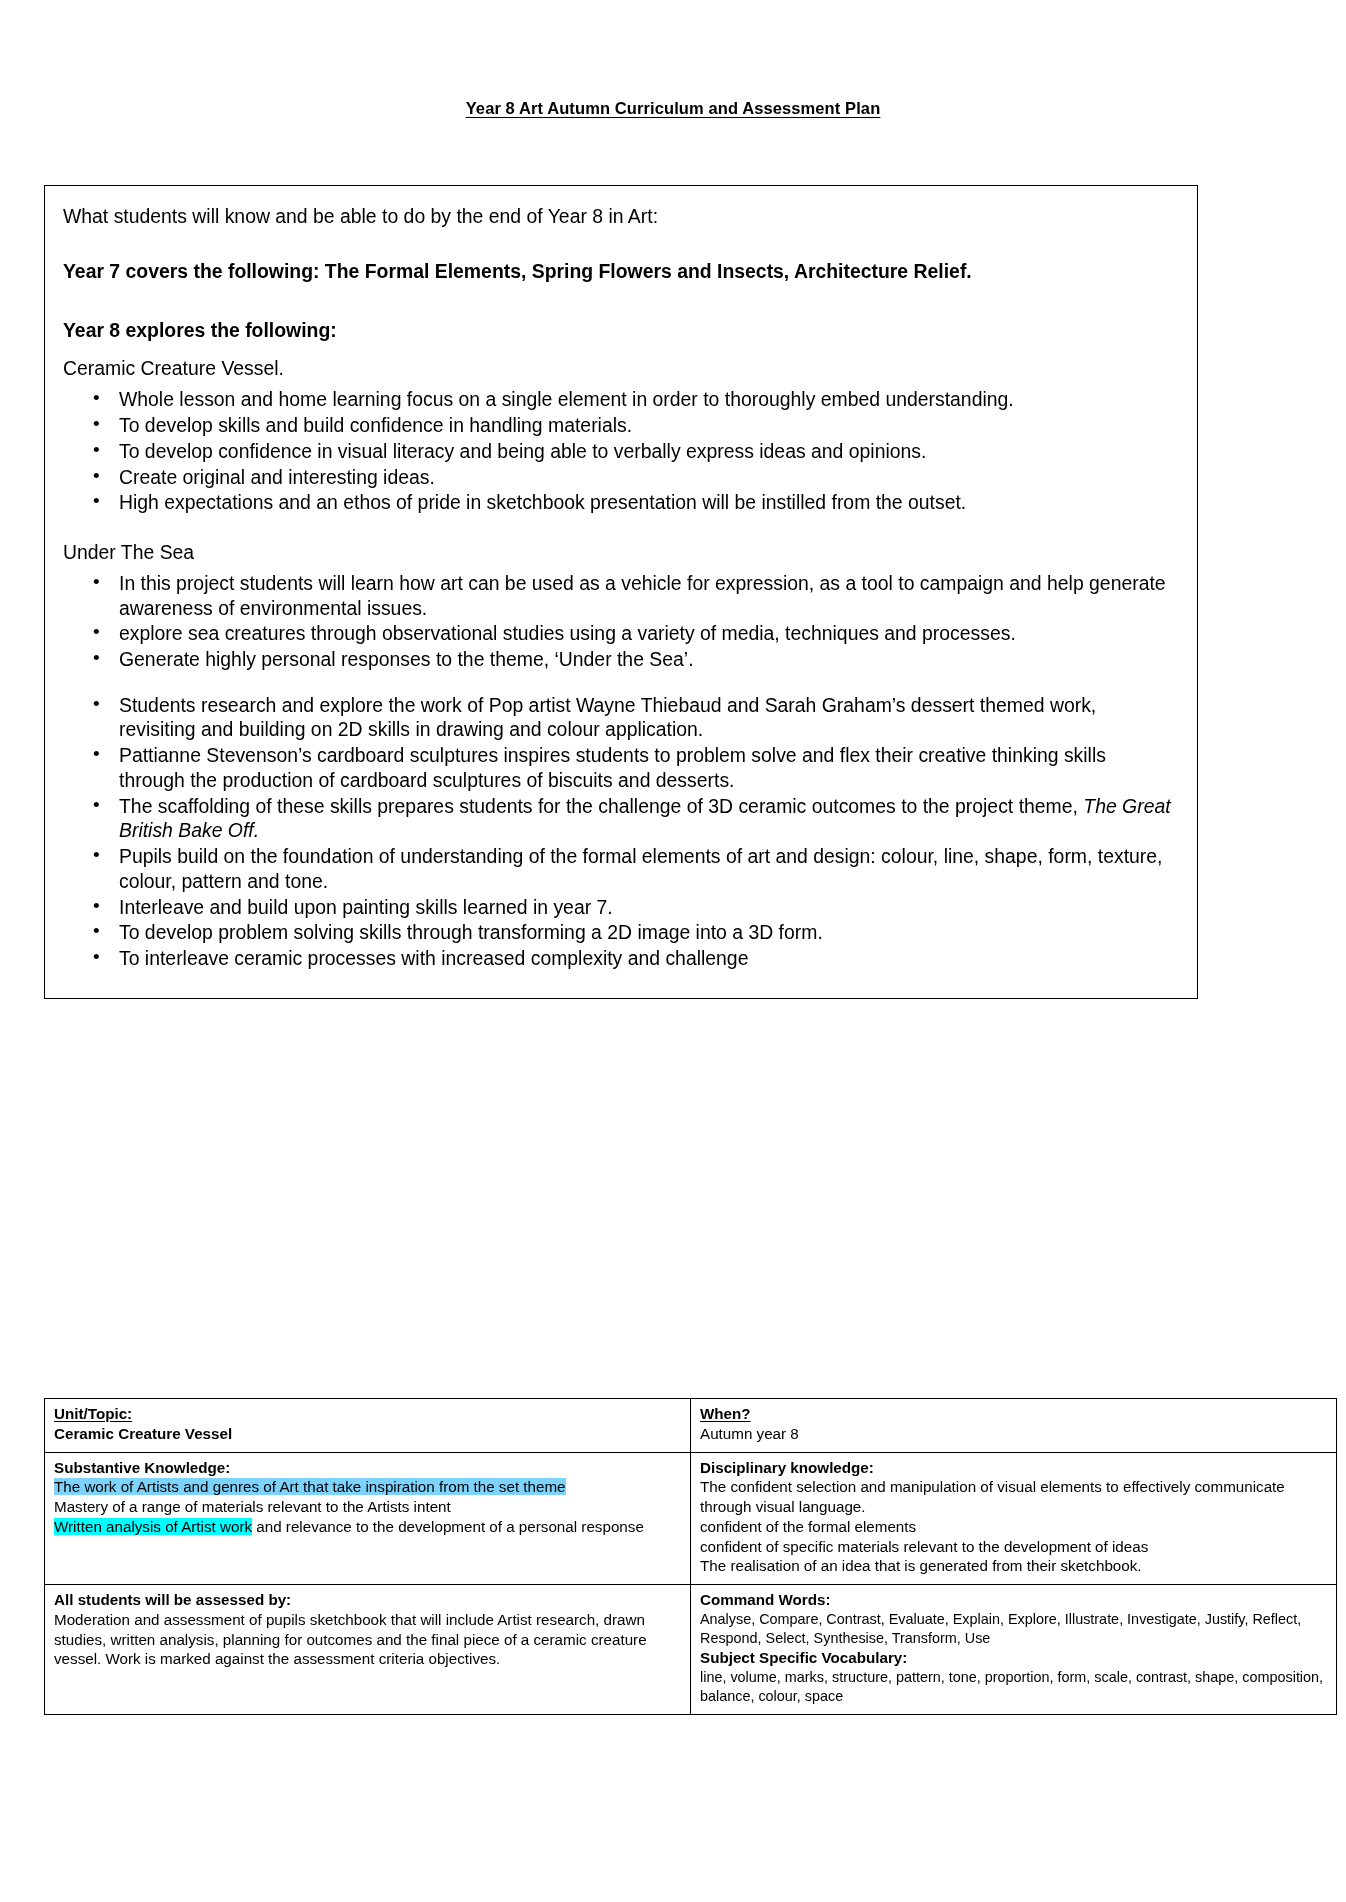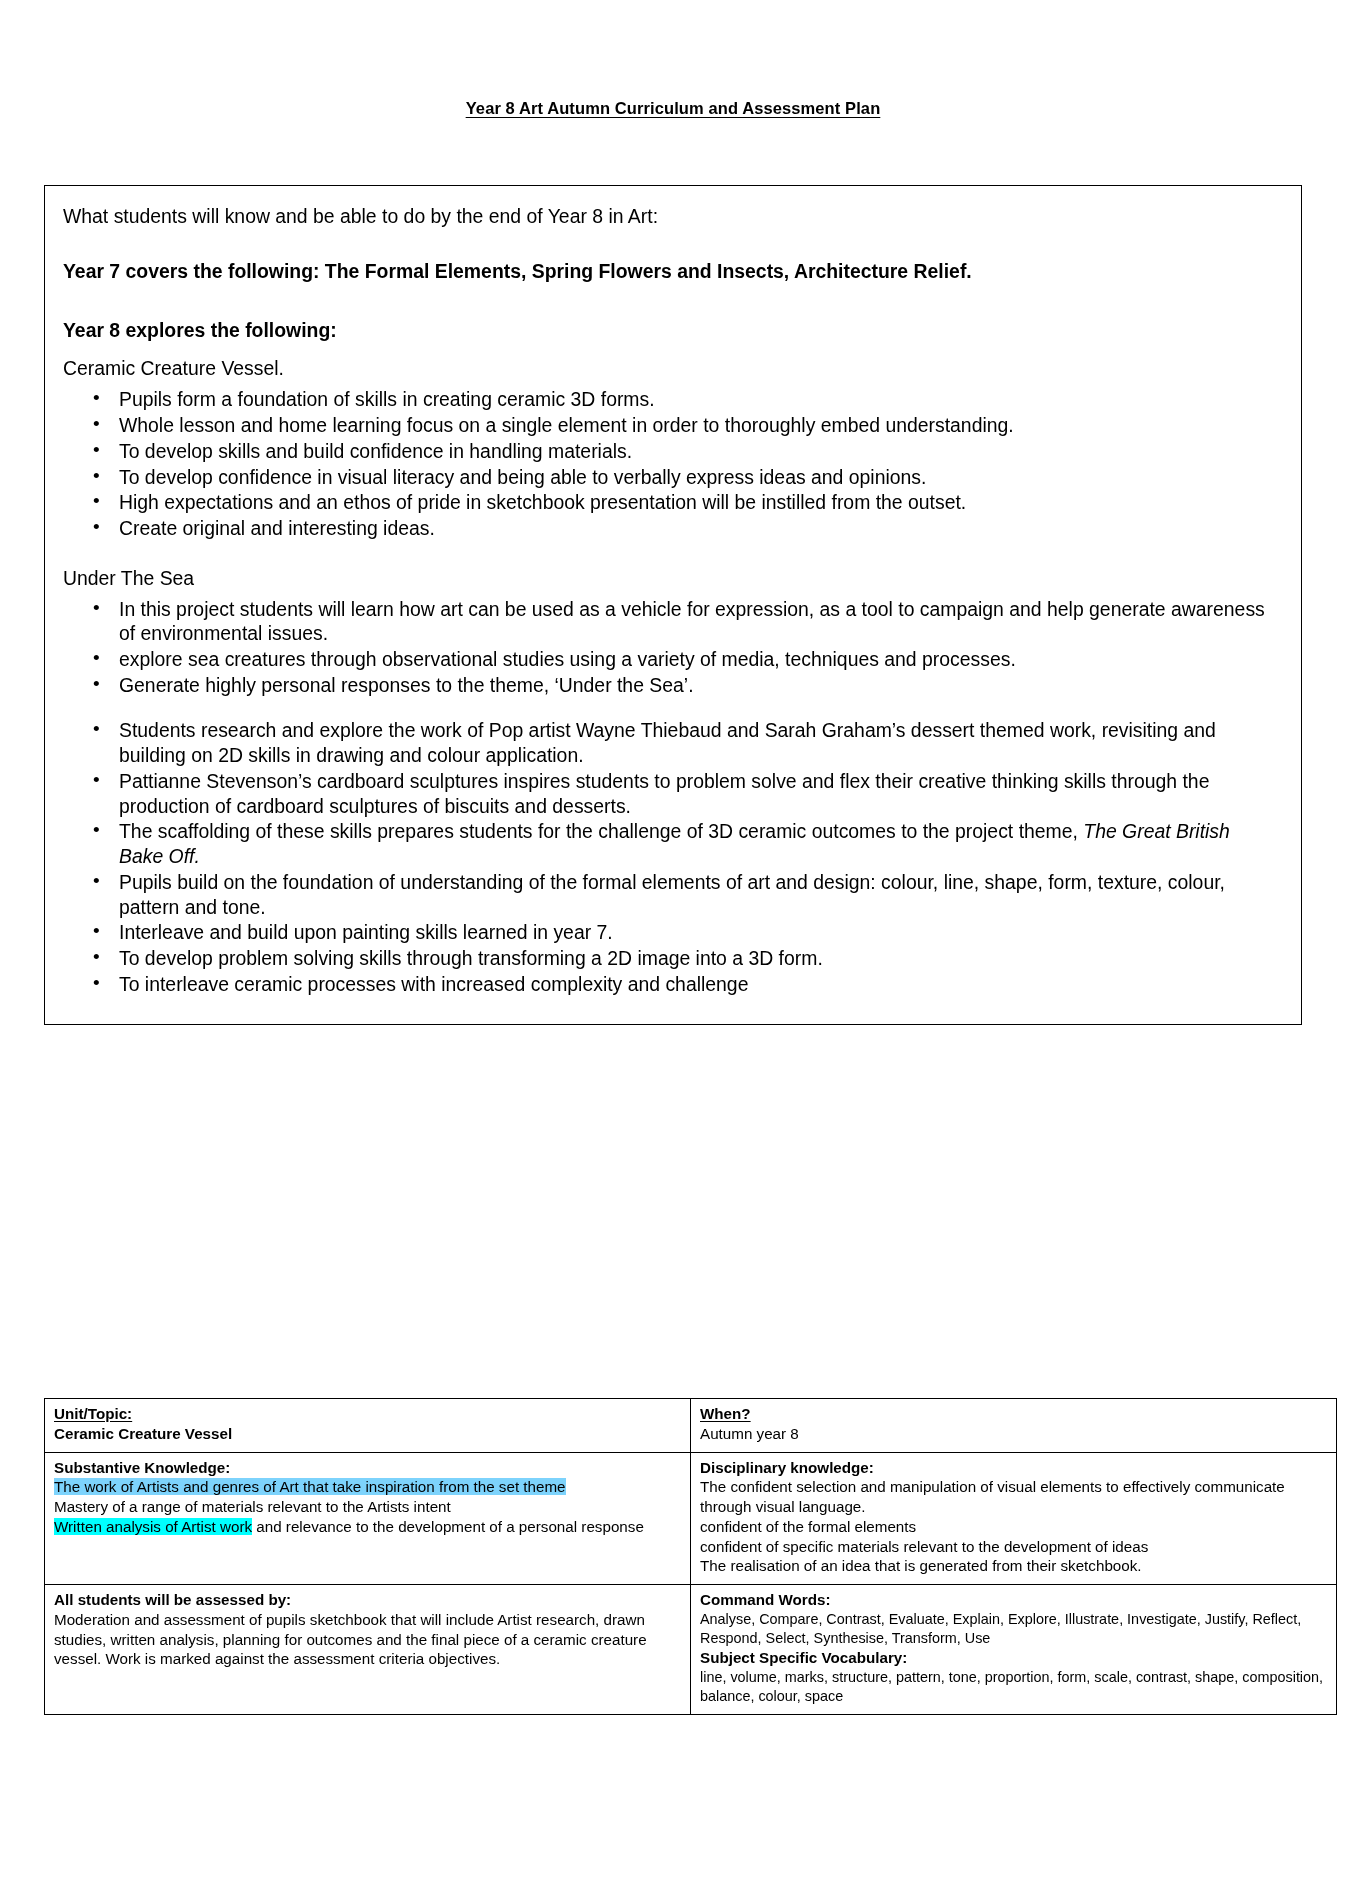--- a/index.html
+++ b/index.html
@@ -34,21 +34,21 @@
     text-underline-offset: 3px;
     margin: 0;
     padding-top: 99px;
   }
 
   
   .main-box {
     position: absolute;
     left: 44px;
     top: 185px;
-    width: 1258px;
+    width: 1154px;
     border: 1.3px solid #000;
     box-sizing: border-box;
     padding: 18px 22px 26px 18px;
     font-size: 19.4px;
     line-height: 1.28;
   }
   .mb-para {
     margin: 0 0 4px 0;
     padding: 0;
   }
@@ -138,26 +138,25 @@
     <p class="mb-para mb-bold">Year 7 covers the following: The Formal Elements, Spring Flowers and Insects, Architecture Relief.</p>
 
     <div class="spacer-sm"></div>
 
     <p class="mb-para mb-bold">Year 8 explores the following:</p>
 
     <div class="spacer-xs"></div>
 
     <p class="mb-para">Ceramic Creature Vessel.</p>
     <ul class="b-list">
-      <li>Pupils form a foundation of skills in creating ceramic 3D forms.</li>
       <li>Whole lesson and home learning focus on a single element in order to thoroughly embed understanding.</li>
       <li>To develop skills and build confidence in handling materials.</li>
       <li>To develop confidence in visual literacy and being able to verbally express ideas and opinions.</li>
+      <li>Create original and interesting ideas.</li>
       <li>High expectations and an ethos of pride in sketchbook presentation will be instilled from the outset.</li>
-      <li>Create original and interesting ideas.</li>
     </ul>
 
     <div class="spacer-md"></div>
 
     <p class="mb-para">Under The Sea</p>
     <ul class="b-list">
       <li>In this project students will learn how art can be used as a vehicle for expression, as a tool to campaign and help generate awareness of environmental issues.</li>
       <li>explore sea creatures through observational studies using a variety of media, techniques and processes.</li>
       <li>Generate highly personal responses to the theme, ‘Under the Sea’.</li>
     </ul>

